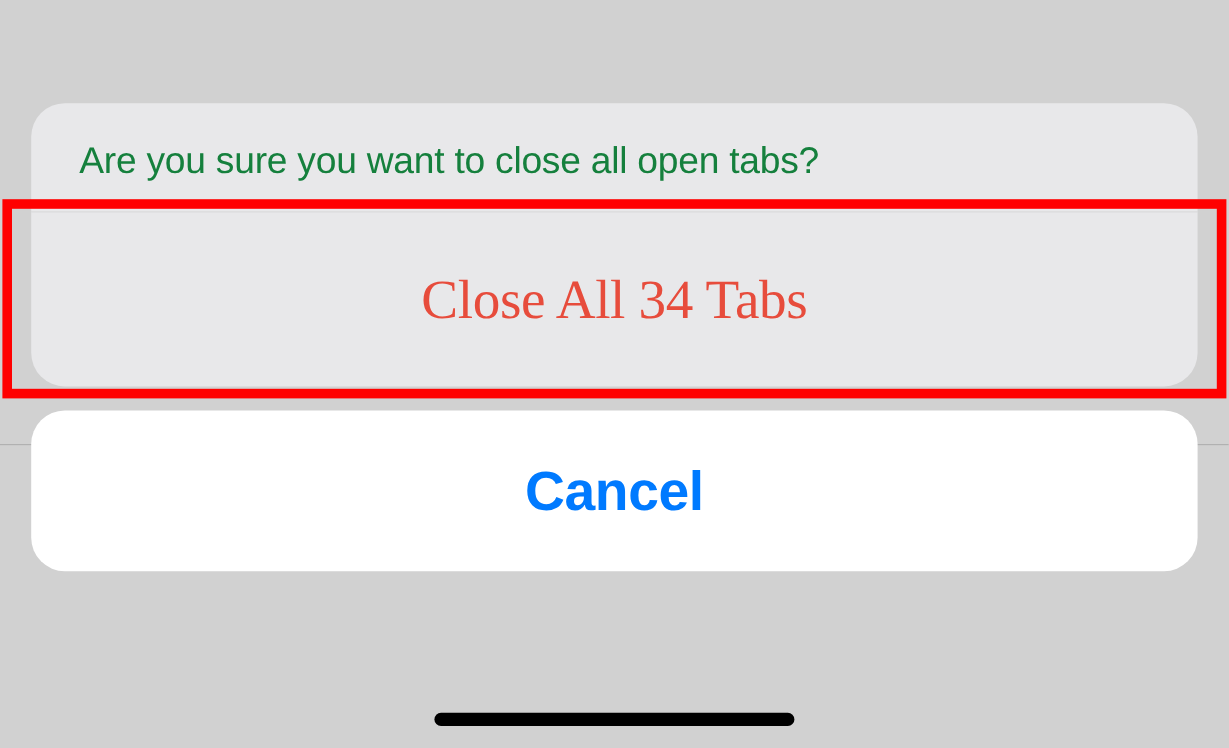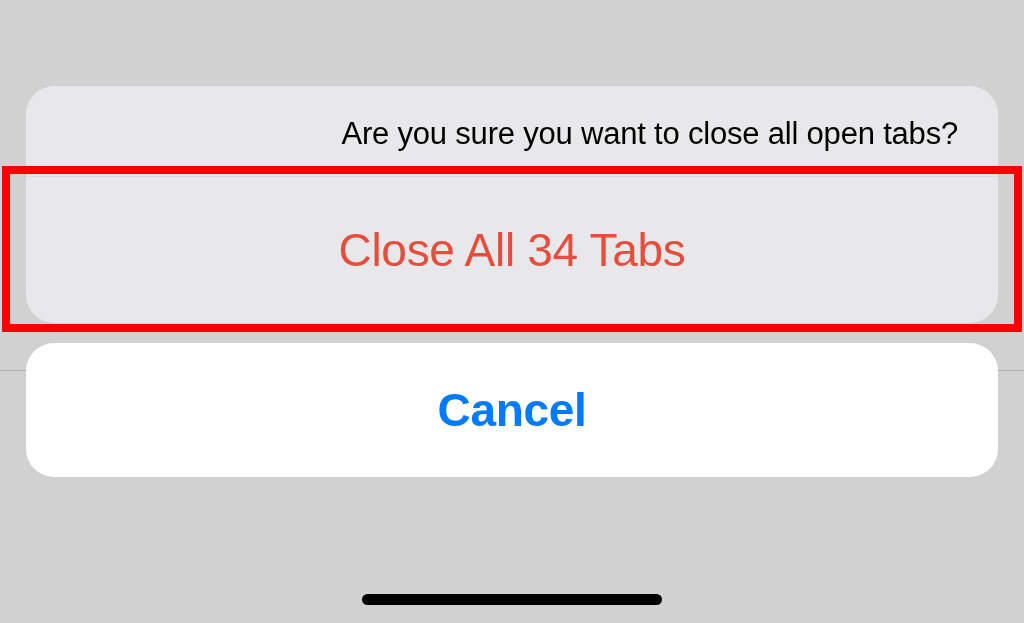--- a/index.html
+++ b/index.html
@@ -25,29 +25,30 @@
     }
     
     .action-sheet {
       background: #e8e8ea;
       border-radius: 28px;
       overflow: hidden;
     }
     
     .sheet-header {
       padding: 30px 40px 24px 40px;
-      text-align: right;
-      color: #000000;
+      text-align: left;
+      color: #15803d;
       font-size: 31px;
       font-weight: 400;
       letter-spacing: -0.2px;
     }
     
     .destructive-row {
       border-top: 1px solid rgba(0,0,0,0.06);
+      font-family: Liberation Serif, serif;
     }
     
     .destructive-button {
       width: 100%;
       text-align: center;
       font-size: 46px;
       font-weight: 400;
       color: #e74c3c;
       padding: 46px 20px;
       cursor: pointer;

